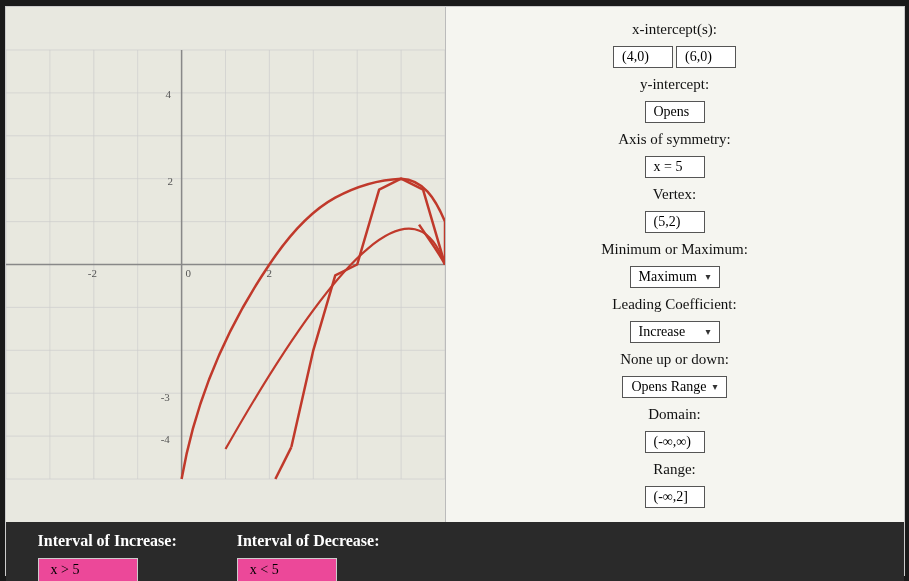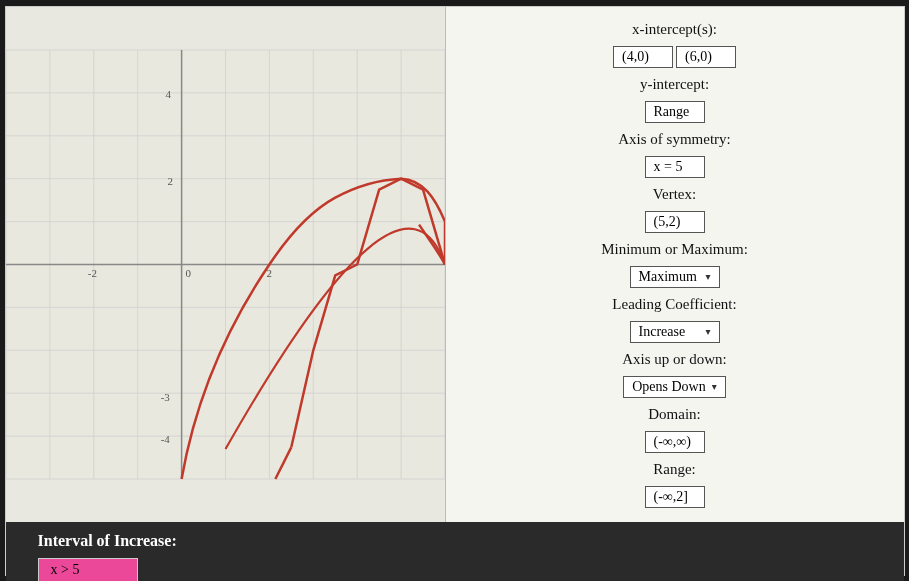--- a/index.html
+++ b/index.html
@@ -194,21 +194,21 @@
       <div class="info-row">
         <span class="info-label">x-intercept(s):</span>
         <div class="x-intercepts">
           <span class="info-box">(4,0)</span>
           <span class="info-box">(6,0)</span>
         </div>
       </div>
 
       <div class="info-row">
         <span class="info-label">y-intercept:</span>
-        <span class="info-box">Range</span>
+        <span class="info-box">Opens</span>
       </div>
 
       <div class="info-row">
         <span class="info-label">Axis of symmetry:</span>
         <span class="info-box">x = 5</span>
       </div>
 
       <div class="info-row">
         <span class="info-label">Vertex:</span>
         <span class="info-box">(5,2)</span>
@@ -224,23 +224,23 @@
 
       <div class="info-row">
         <span class="info-label">Leading Coefficient:</span>
         <span class="info-box-select">
           <span>Increase</span>
           <span class="arrow">▾</span>
         </span>
       </div>
 
       <div class="info-row">
-        <span class="info-label">Axis up or down:</span>
+        <span class="info-label">None up or down:</span>
         <span class="info-box-select">
-          <span>Opens Down</span>
+          <span>Opens Range</span>
           <span class="arrow">▾</span>
         </span>
       </div>
 
       <div class="info-row">
         <span class="info-label">Domain:</span>
         <span class="info-box">(-∞,∞)</span>
       </div>
 
       <div class="info-row">
@@ -249,14 +249,18 @@
       </div>
 
     </div>
   </div>
 
   <div class="bottom-section">
     <div class="interval-col">
       <span class="interval-label">Interval of Increase:</span>
       <span class="interval-box">x &gt; 5</span>
     </div>
+    <div class="interval-col">
+      <span class="interval-label">Interval of Decrease:</span>
+      <span class="interval-box">x &lt; 5</span>
+    </div>
   </div>
 </div>
 
 </body></html>

